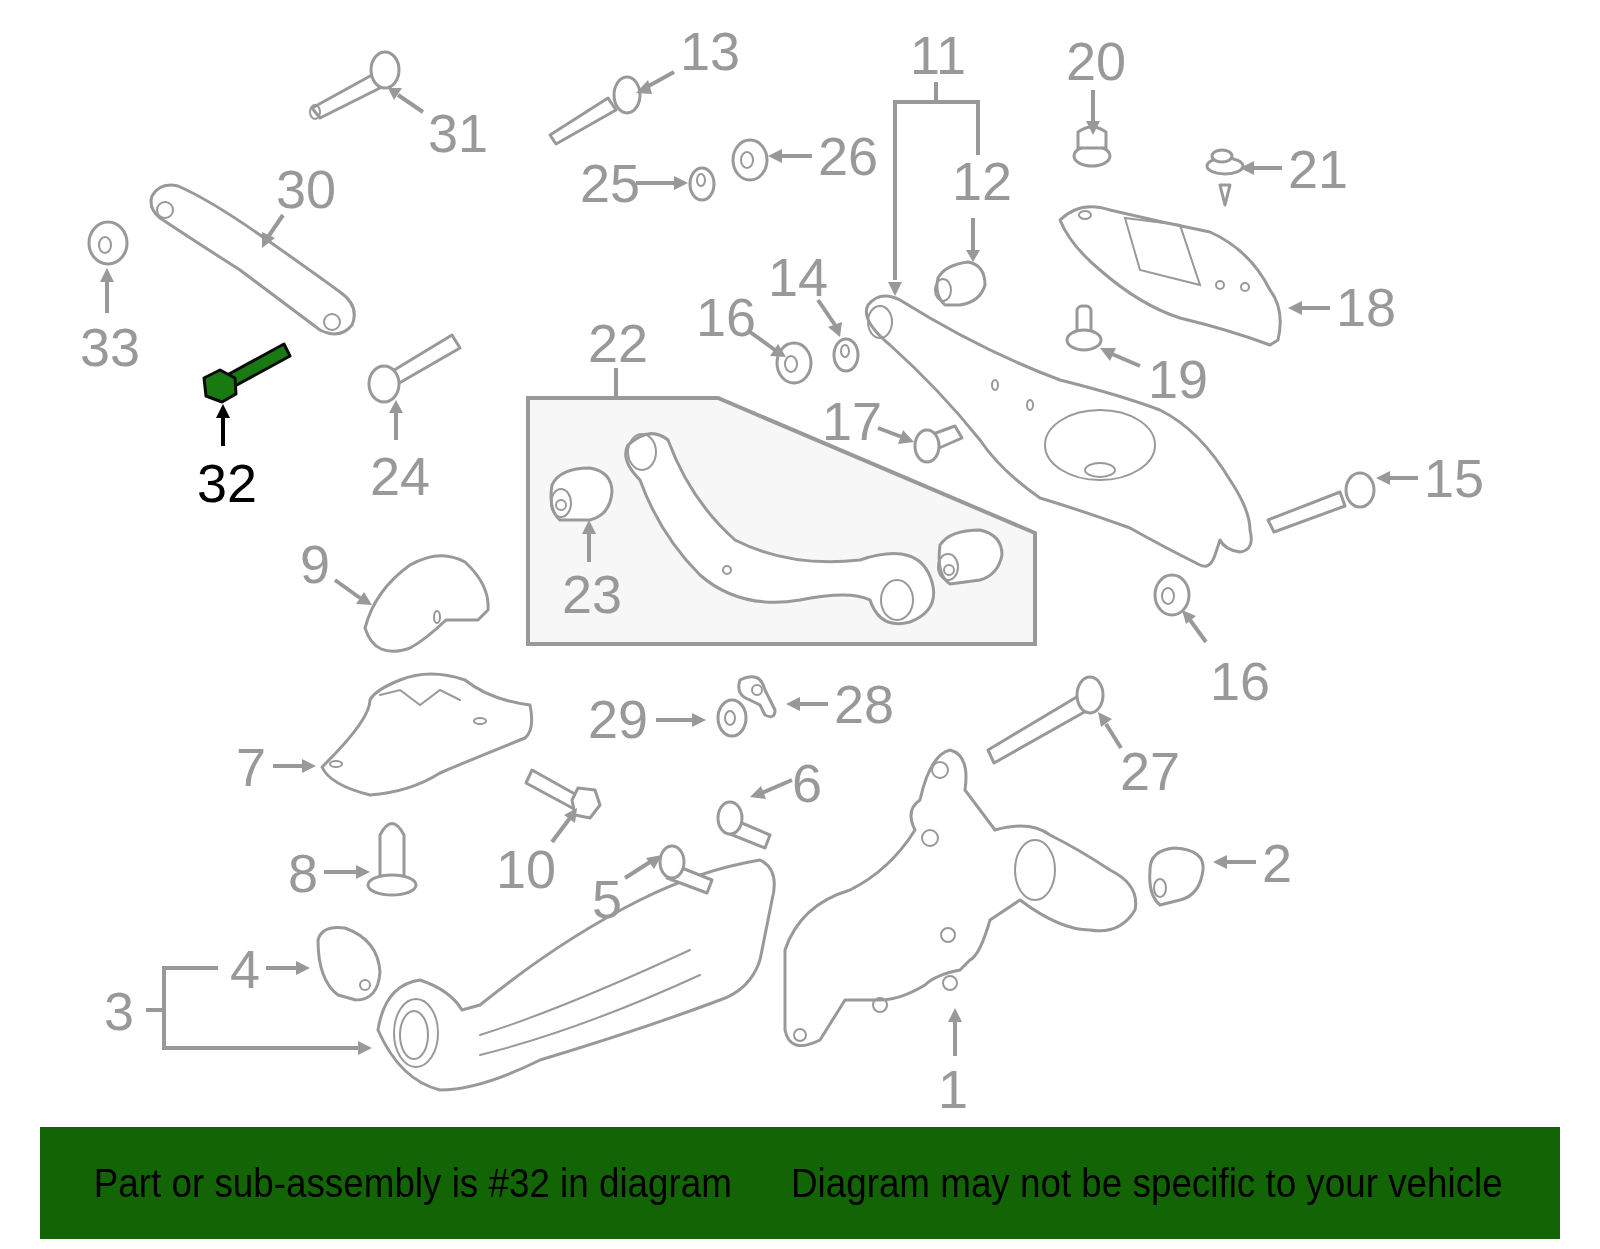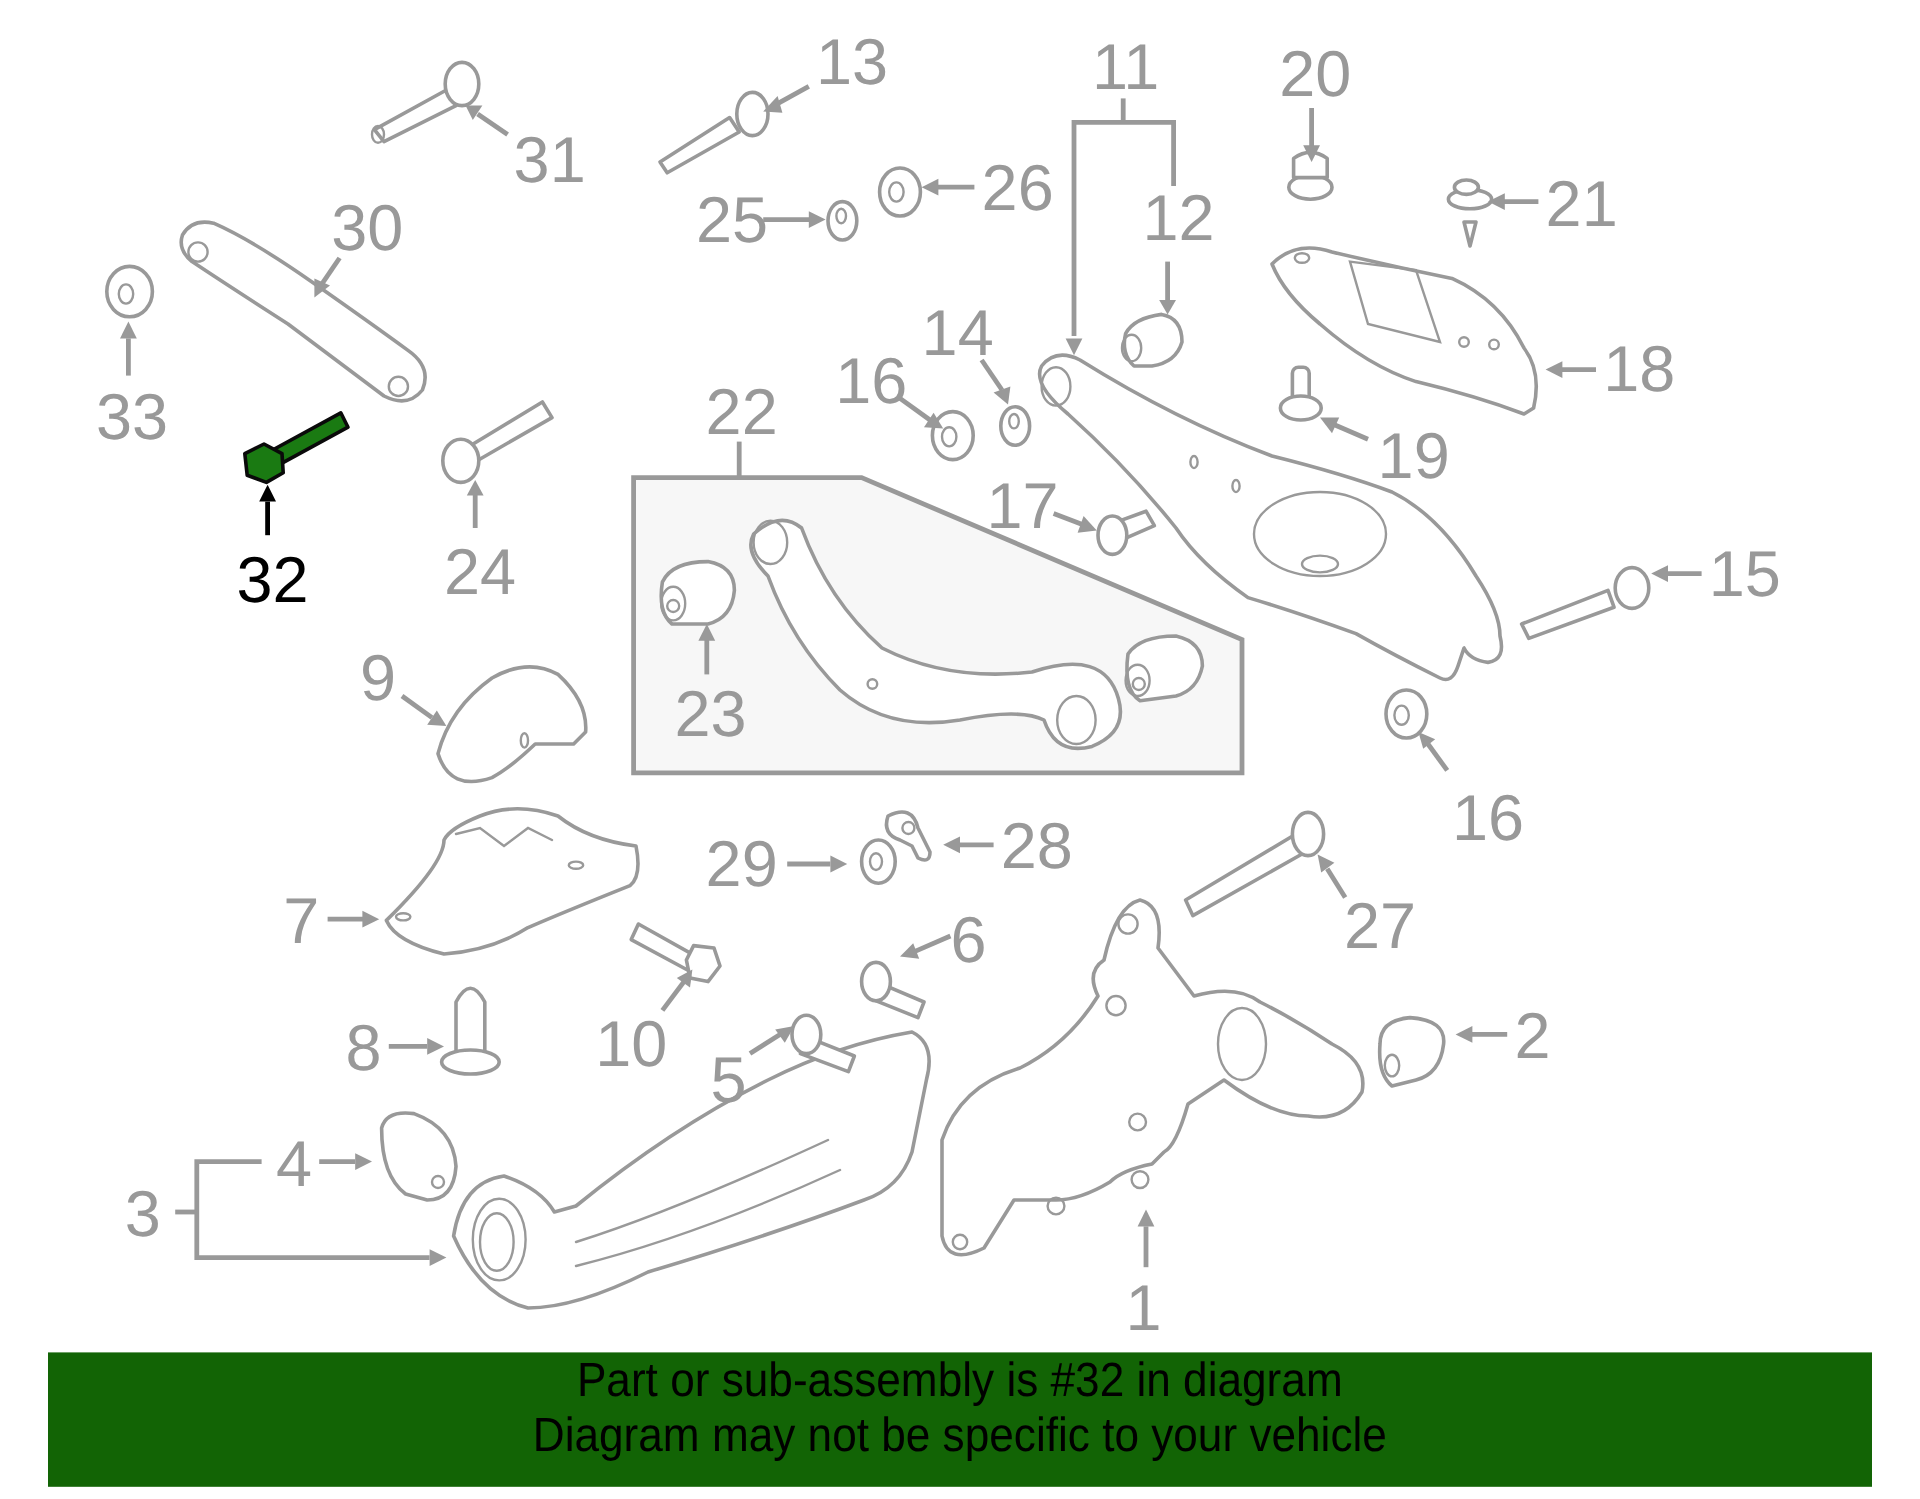--- a/index.html
+++ b/index.html
@@ -9,21 +9,21 @@
   #diagram .detail { fill: none; stroke: #999999; stroke-width: 2; stroke-linecap: round; }
   #diagram .leader { fill: none; stroke: #999999; stroke-width: 4; }
   #diagram .arrowhead { fill: #999999; }
   #diagram .callout { font-family: "Liberation Sans", sans-serif; font-size: 54px; fill: #999999; }
   #diagram .callout.hl { fill: #000000; }
   #diagram .leader.hl { stroke: #000000; }
   #diagram .arrowhead.hl { fill: #000000; }
   #diagram .hl-part { fill: #1a7a12; stroke: #0a0a0a; stroke-width: 3; stroke-linejoin: round; }
   #diagram .group-box { fill: #f7f7f7; stroke: #999999; stroke-width: 4; }
   .banner { position: absolute; left: 40px; top: 1127px; width: 1520px; height: 112px; background: #126405;
-            display: flex; flex-direction: column; align-items: center; }
+            display: flex; flex-direction: row; align-items: center; justify-content: center; }
   .banner-line { font-family: "Liberation Sans", sans-serif; font-size: 40px; line-height: 46px; color: #000000;
                  transform: scaleX(0.92); white-space: nowrap; }
 </style>
 </head>
 <body>
 
 <svg id="diagram" viewBox="0 0 1600 1120" xmlns="http://www.w3.org/2000/svg">
 
   <g>
     <path class="group-box" d="M528,398 L718,398 L1035,533 L1035,644 L528,644 Z"></path>

